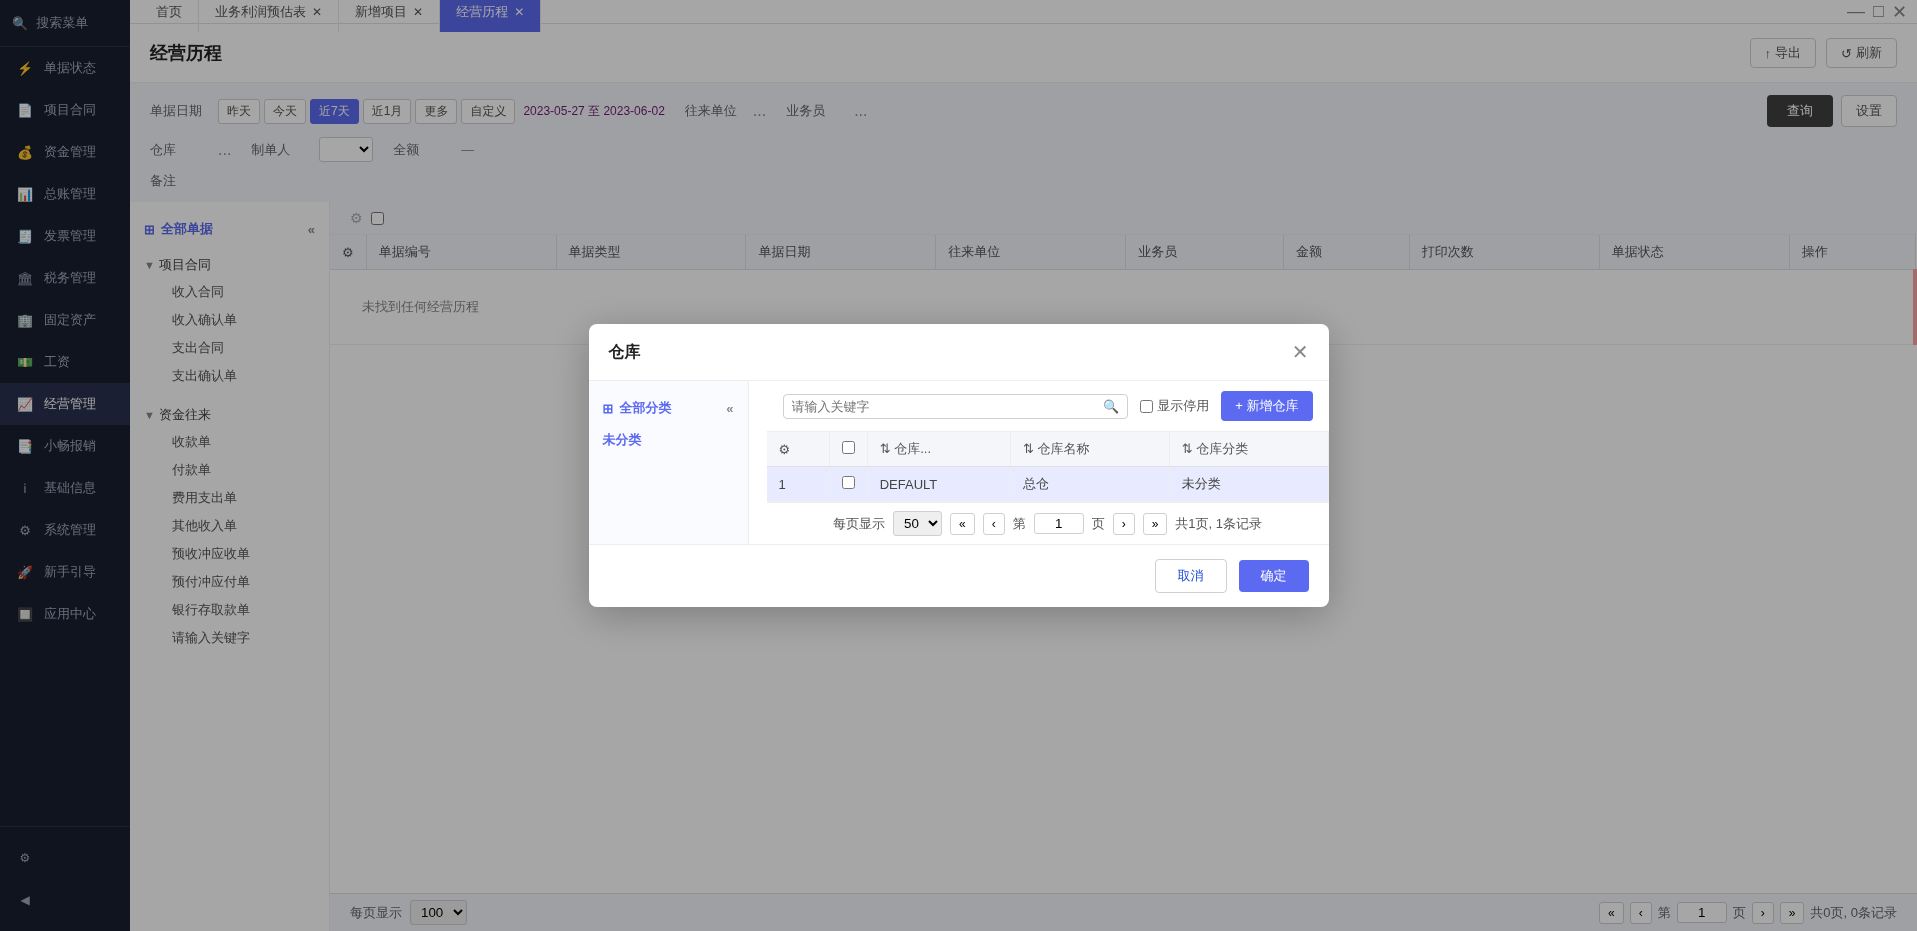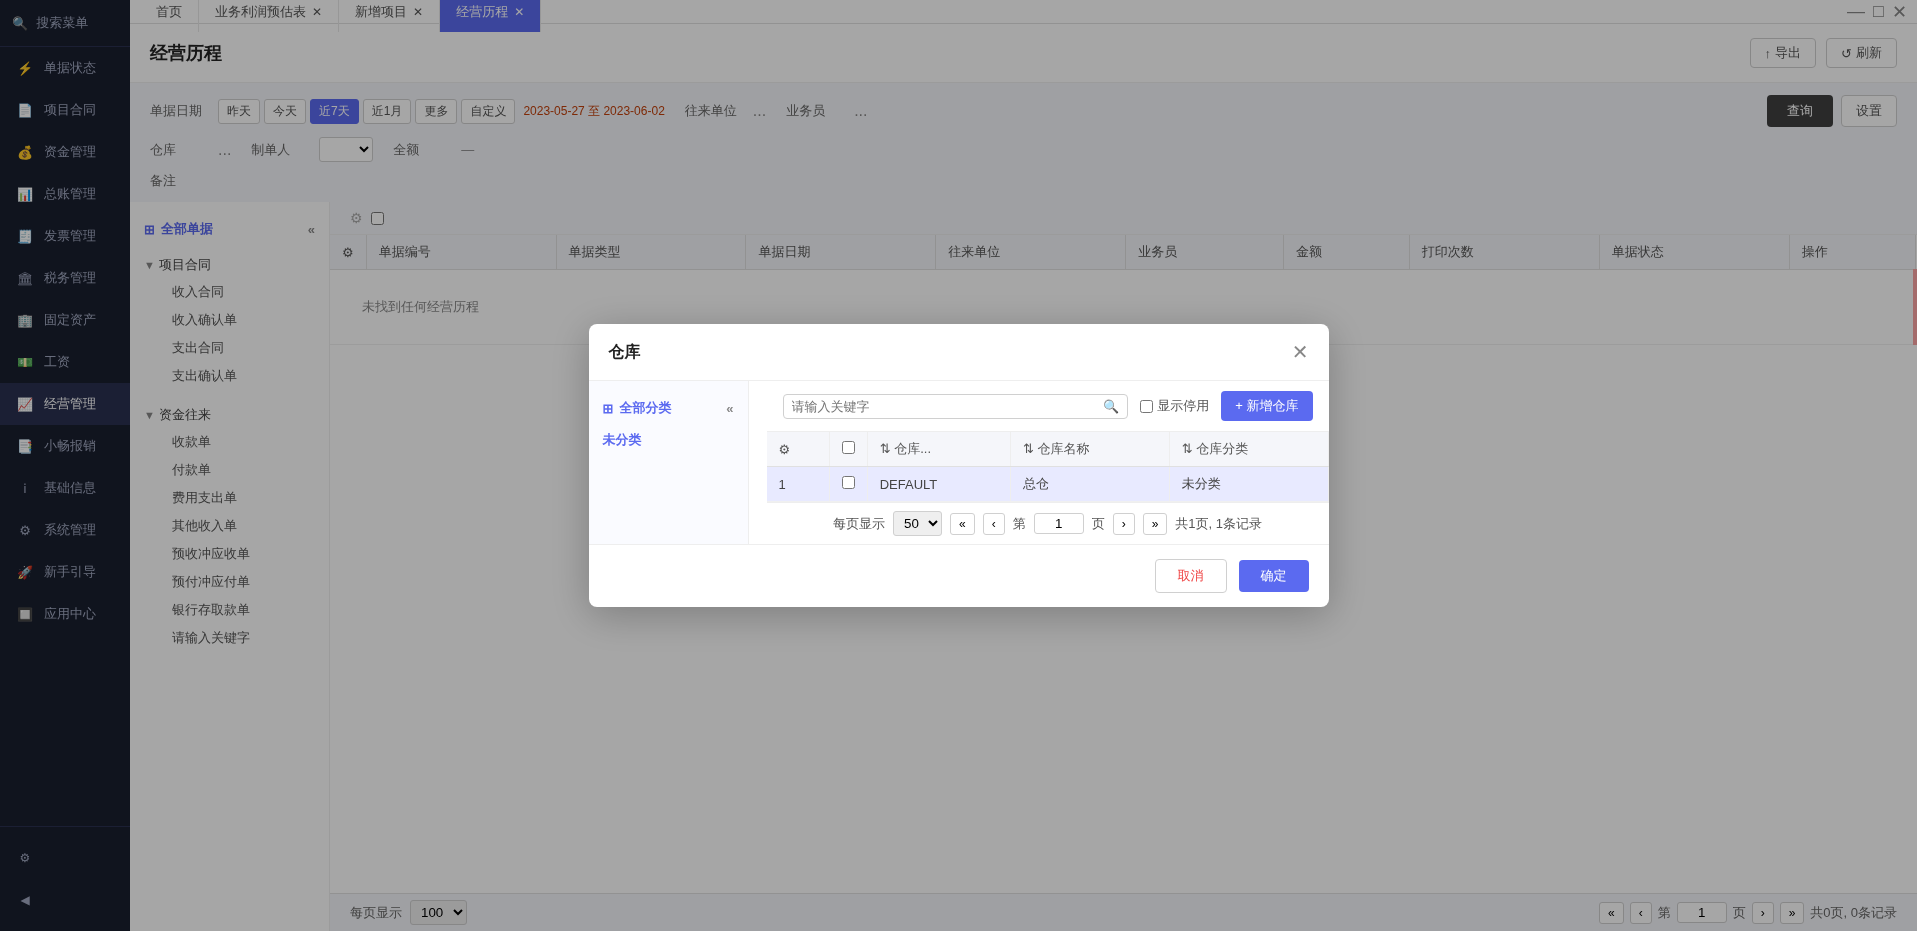--- a/index.html
+++ b/index.html
@@ -57,21 +57,21 @@
     
     .filter-area {
       background: #f5f6fa; padding: 12px 20px; display: flex; flex-direction: column; gap: 10px;
     }
     .filter-row { display: flex; align-items: center; gap: 20px; flex-wrap: wrap; }
     .filter-item { display: flex; align-items: center; gap: 8px; font-size: 13px; color: #555; }
     .filter-label { min-width: 60px; color: #666; }
     .date-btns { display: flex; gap: 4px; }
     .date-btn { padding: 3px 8px; border: 1px solid #d0d0d0; border-radius: 3px; cursor: pointer; font-size: 12px; background: #fff; color: #555; }
     .date-btn.active { background: #5b6af0; color: #fff; border-color: #5b6af0; }
-    .date-range { font-size: 12px; color: #c2410c; }
+    .date-range { font-size: 12px; color: #701a75; }
     .filter-dots { color: #888; cursor: pointer; font-size: 16px; }
     .filter-select { border: 1px solid #d0d0d0; border-radius: 3px; padding: 3px 24px 3px 8px; font-size: 13px; background: #fff; cursor: pointer; }
     .btn-query { background: #404040; color: #fff; border: none; padding: 6px 20px; border-radius: 4px; cursor: pointer; font-size: 13px; }
     .btn-settings { background: #fff; border: 1px solid #d0d0d0; padding: 6px 14px; border-radius: 4px; cursor: pointer; font-size: 13px; color: #555; }
     .divider-dash { color: #888; }
 
     
     .content-area {
       display: flex; flex: 1; overflow: hidden;
     }
@@ -169,21 +169,21 @@
     }
     .row-selected { background: #e8eaff; }
     .modal-pagination {
       padding: 8px 16px; border-top: 1px solid #eee; display: flex;
       align-items: center; justify-content: center; gap: 8px; font-size: 13px; color: #555;
     }
     .modal-footer {
       padding: 14px 20px; border-top: 1px solid #eee; display: flex;
       align-items: center; justify-content: flex-end; gap: 12px;
     }
-    .btn-cancel { background: #fff; border: 1px solid #d0d0d0; padding: 7px 22px; border-radius: 4px; cursor: pointer; font-size: 13px; color: #ef4444; }
+    .btn-cancel { background: #fff; border: 1px solid #d0d0d0; padding: 7px 22px; border-radius: 4px; cursor: pointer; font-size: 13px; color: #1d4ed8; }
     .btn-confirm { background: #5b6af0; color: #fff; border: none; padding: 7px 22px; border-radius: 4px; cursor: pointer; font-size: 13px; }
     .no-data-msg { padding: 20px; color: #888; font-size: 13px; }
     .settings-gear { color: #aaa; font-size: 14px; }
     .checkbox-cell { width: 30px; text-align: center; }
   </style>
 </head>
 <body>
 
 <div class="sidebar">
   <div class="sidebar-search">

